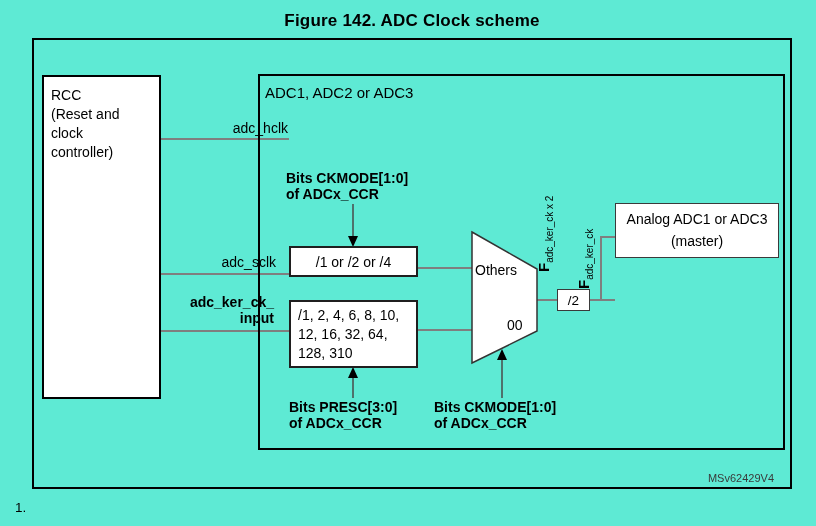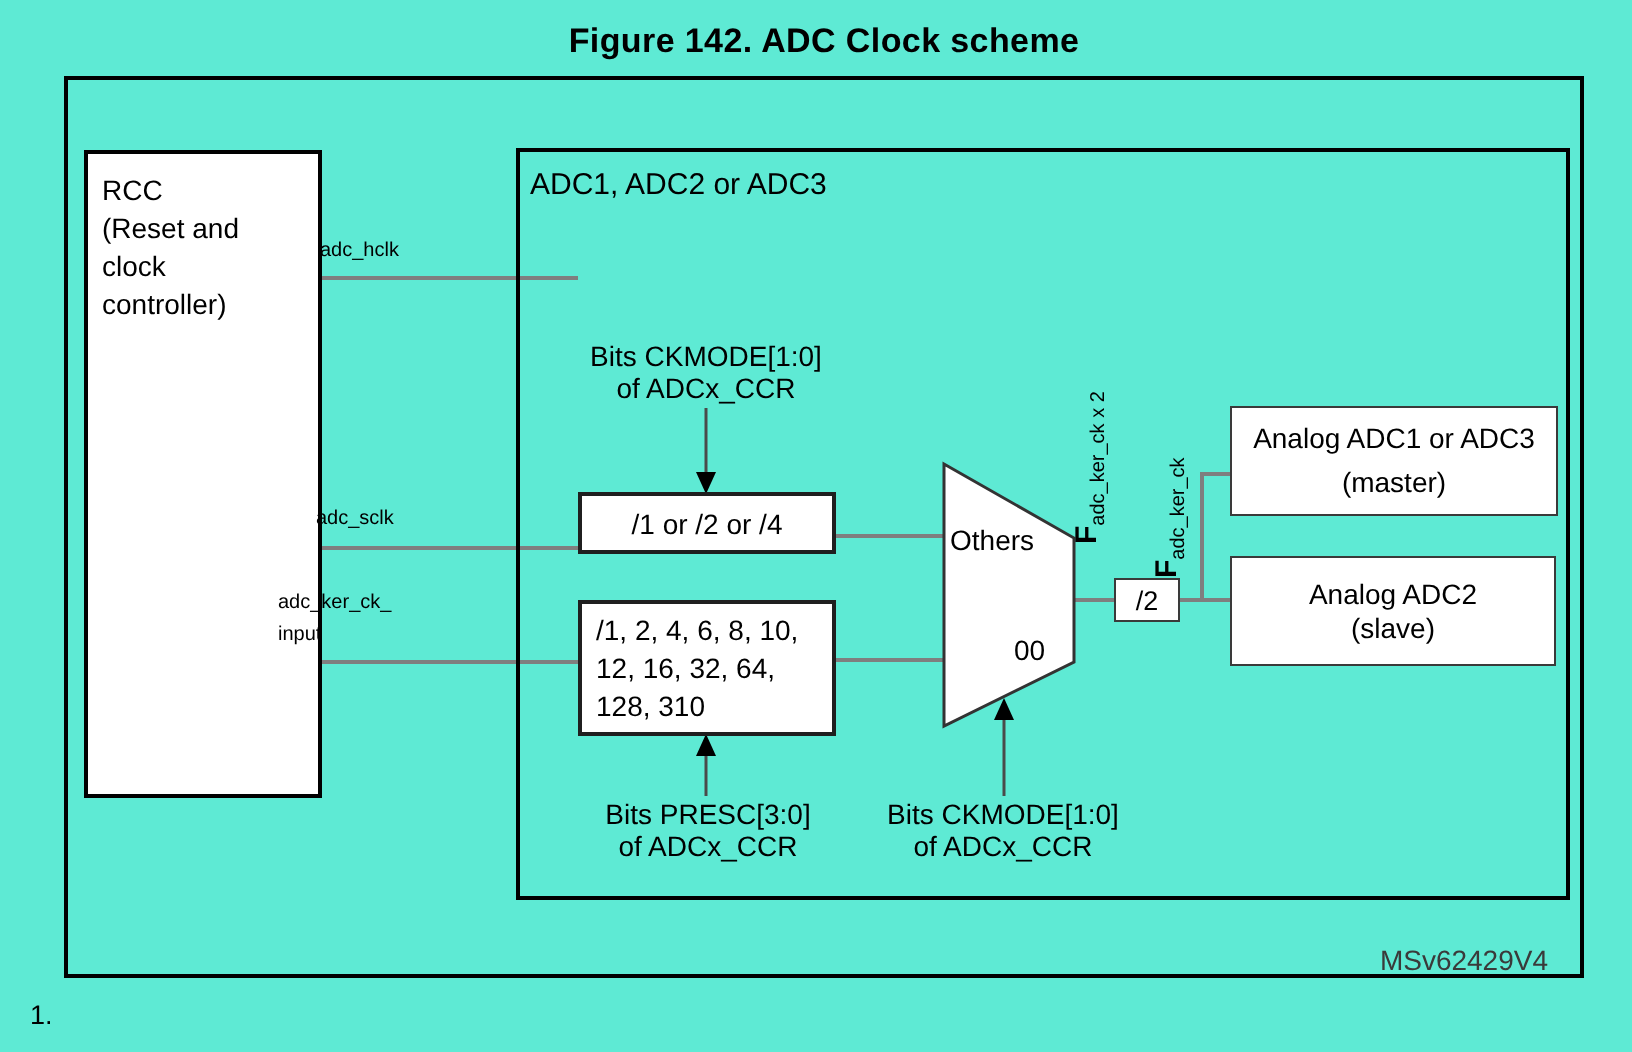--- a/index.html
+++ b/index.html
@@ -12,52 +12,52 @@
     left:32px;top:11px;width:760px;text-align:center;
     font-size:17px;font-weight:bold;letter-spacing:0.2px;
   }
   #outer-frame{left:32px;top:38px;width:760px;height:451px;border:2px solid #000;background:transparent;}
   #rcc-block{
     left:42px;top:75px;width:119px;height:324px;border:2px solid #000;
     padding:9px 4px 0 7px;font-size:14px;line-height:19px;white-space:pre-line;background:#fff;
   }
   #adc-block{left:258px;top:74px;width:527px;height:376px;border:2px solid #000;background:transparent;}
   #adc-block-label{left:265px;top:84px;font-size:15px;}
-  .wire-label{font-size:10px;text-align:left;}
+  .wire-label{font-size:14px;text-align:right;}
   #lbl-adc-hclk{left:160px;top:120px;width:128px;}
   #lbl-adc-sclk{left:158px;top:254px;width:118px;}
-  #lbl-adc-ker{left:139px;top:294px;width:120px;line-height:16px;white-space:pre-line;}
+  #lbl-adc-ker{left:154px;top:294px;width:120px;line-height:16px;white-space:pre-line;font-weight:bold;}
   .node{
     border:1.5px solid #3a3a3a;background:#fff;display:flex;align-items:center;justify-content:center;
     font-size:14px;text-align:center;
   }
   #ahb-box{left:288px;top:128px;width:130px;height:23px;}
   #div1-box{left:289px;top:246px;width:129px;height:31px;border:2px solid #1f1f1f;}
   #presc-box{
     left:289px;top:300px;width:129px;height:68px;border:2px solid #1f1f1f;background:#fff;
     font-size:14px;line-height:19px;padding:4px 0 0 7px;white-space:pre-line;
   }
   #div2-box{left:557px;top:289px;width:33px;height:22px;font-size:13.5px;}
   #master-box{left:615px;top:203px;width:164px;height:55px;flex-direction:column;justify-content:space-evenly;line-height:15px;align-items:center;}
   #slave-box{left:615px;top:278px;width:163px;height:55px;flex-direction:column;line-height:17px;}
-  .annot{font-size:14px;line-height:16px;text-align:center;white-space:pre-line;}
+  .annot{font-size:14px;line-height:16px;white-space:pre-line;font-weight:bold;}
   #annot-ckmode-top{left:286px;top:170px;width:134px;}
   #annot-presc{left:289px;top:399px;width:130px;}
   #annot-ckmode-bottom{left:434px;top:399px;width:135px;}
   .mux-label{font-size:14px;}
   #mux-others{left:475px;top:262px;}
   #mux-00{left:475px;top:317px;margin-left:32px;}
   .f-label{
     white-space:nowrap;transform:rotate(-90deg);transform-origin:0 0;
   }
   .f-base{font-size:15px;font-weight:bold;}
   .f-sub{font-size:10px;}
   #f-x2{left:535px;top:272px;}
   #f-div2{left:575px;top:289px;}
-  #watermark{left:674px;top:472px;width:100px;text-align:right;font-size:14px;color:#3a3a3a;}
+  #watermark{left:674px;top:472px;width:100px;text-align:right;font-size:11px;color:#3a3a3a;}
   #footnote{left:15px;top:500px;width:780px;font-size:13.5px;display:flex;}
   #footnote-index{width:25px;}
   svg{position:absolute;left:0;top:0;}
 </style>
 </head>
 <body>
 
 <div id="stage">
 
   <svg width="816" height="526" viewBox="0 0 816 526">
@@ -102,24 +102,20 @@
 
   <div class="abs node" id="div1-box">/1 or /2 or /4</div>
   <div class="abs" id="presc-box">/1, 2, 4, 6, 8, 10,
 12, 16, 32, 64,
 128, 310</div>
   <div class="abs node" id="div2-box">/2</div>
   <div class="abs node" id="master-box">
     <span>Analog ADC1 or ADC3</span>
     <span>(master)</span>
   </div>
-  <div class="abs node" id="slave-box">
-    <span>Analog ADC2</span>
-    <span>(slave)</span>
-  </div>
 
   <div class="abs mux-label" id="mux-others">Others</div>
   <div class="abs mux-label" id="mux-00">00</div>
 
   <div class="abs f-label" id="f-x2">
     <span class="f-base">F</span><sub class="f-sub">adc_ker_ck x 2</sub>
   </div>
   <div class="abs f-label" id="f-div2">
     <span class="f-base">F</span><sub class="f-sub">adc_ker_ck</sub>
   </div>

